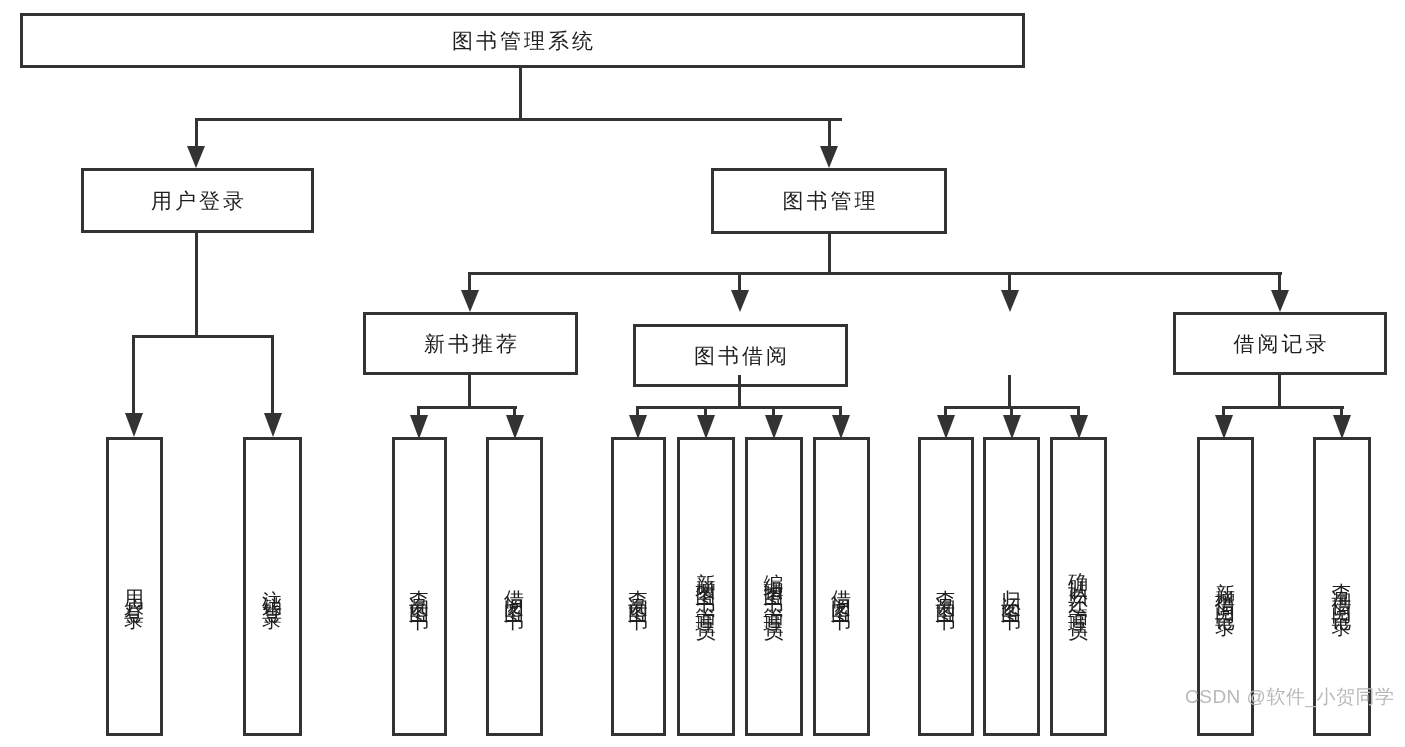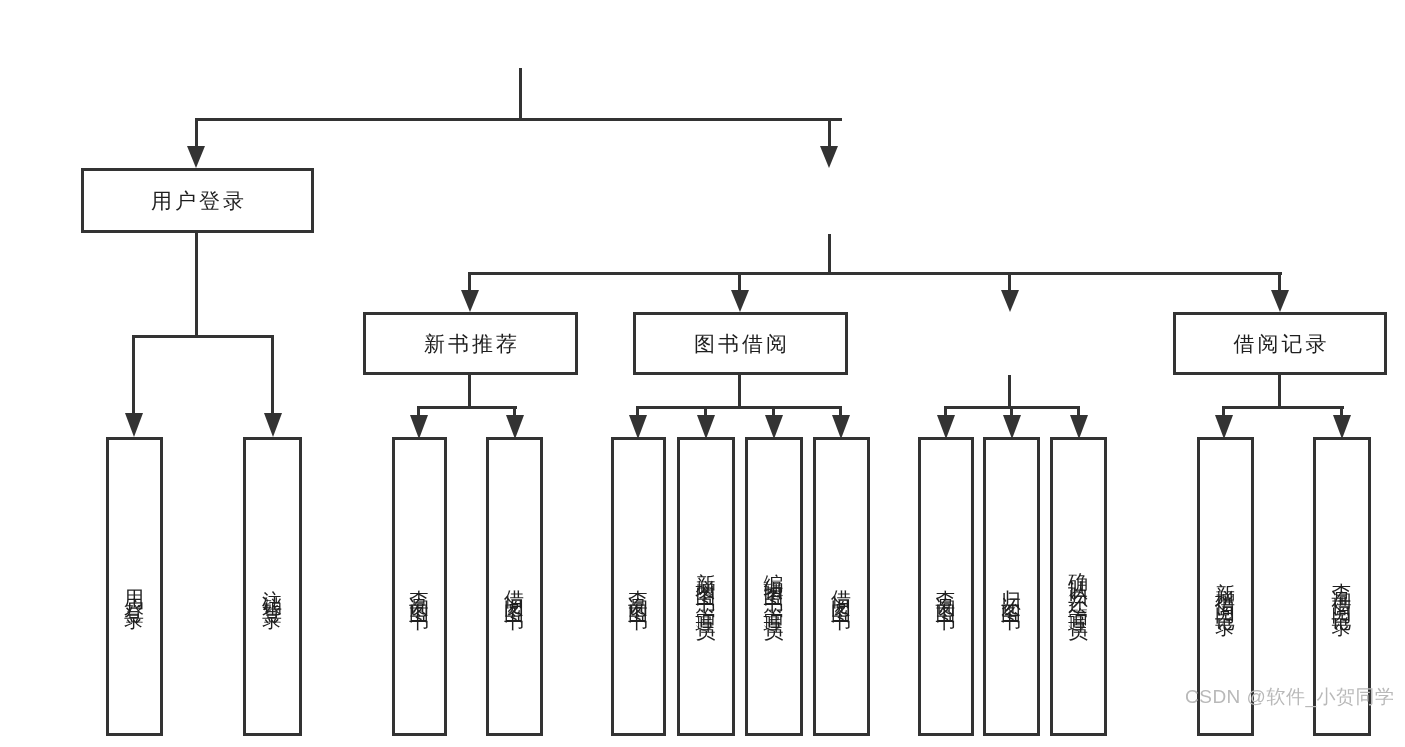--- a/index.html
+++ b/index.html
@@ -51,31 +51,37 @@
     letter-spacing:0.5px;
     white-space:nowrap;
     z-index:5;
   }
 </style>
 </head>
 <body>
 
 <div class="canvas">
 
+  <div class="box" style="left:20px;top:13px;width:1005px;height:55px;">
+    <span>图书管理系统</span>
+  </div>
 
   <div class="box" style="left:81px;top:168px;width:233px;height:65px;">
     <span>用户登录</span>
   </div>
 
+  <div class="box" style="left:711px;top:168px;width:236px;height:66px;">
+    <span>图书管理</span>
+  </div>
 
   <div class="box" style="left:363px;top:312px;width:215px;height:63px;">
     <span>新书推荐</span>
   </div>
 
-  <div class="box" style="left:633px;top:312px;width:215px;height:63px;">
+  <div class="box" style="left:633px;top:324px;width:215px;height:63px;">
     <span>图书借阅</span>
   </div>
 
 
   <div class="box" style="left:1173px;top:312px;width:214px;height:63px;">
     <span>借阅记录</span>
   </div>
 
   <div class="box leaf" style="left:106px;top:437px;width:57px;height:299px;">
     <span class="vtext">用户登录</span>

